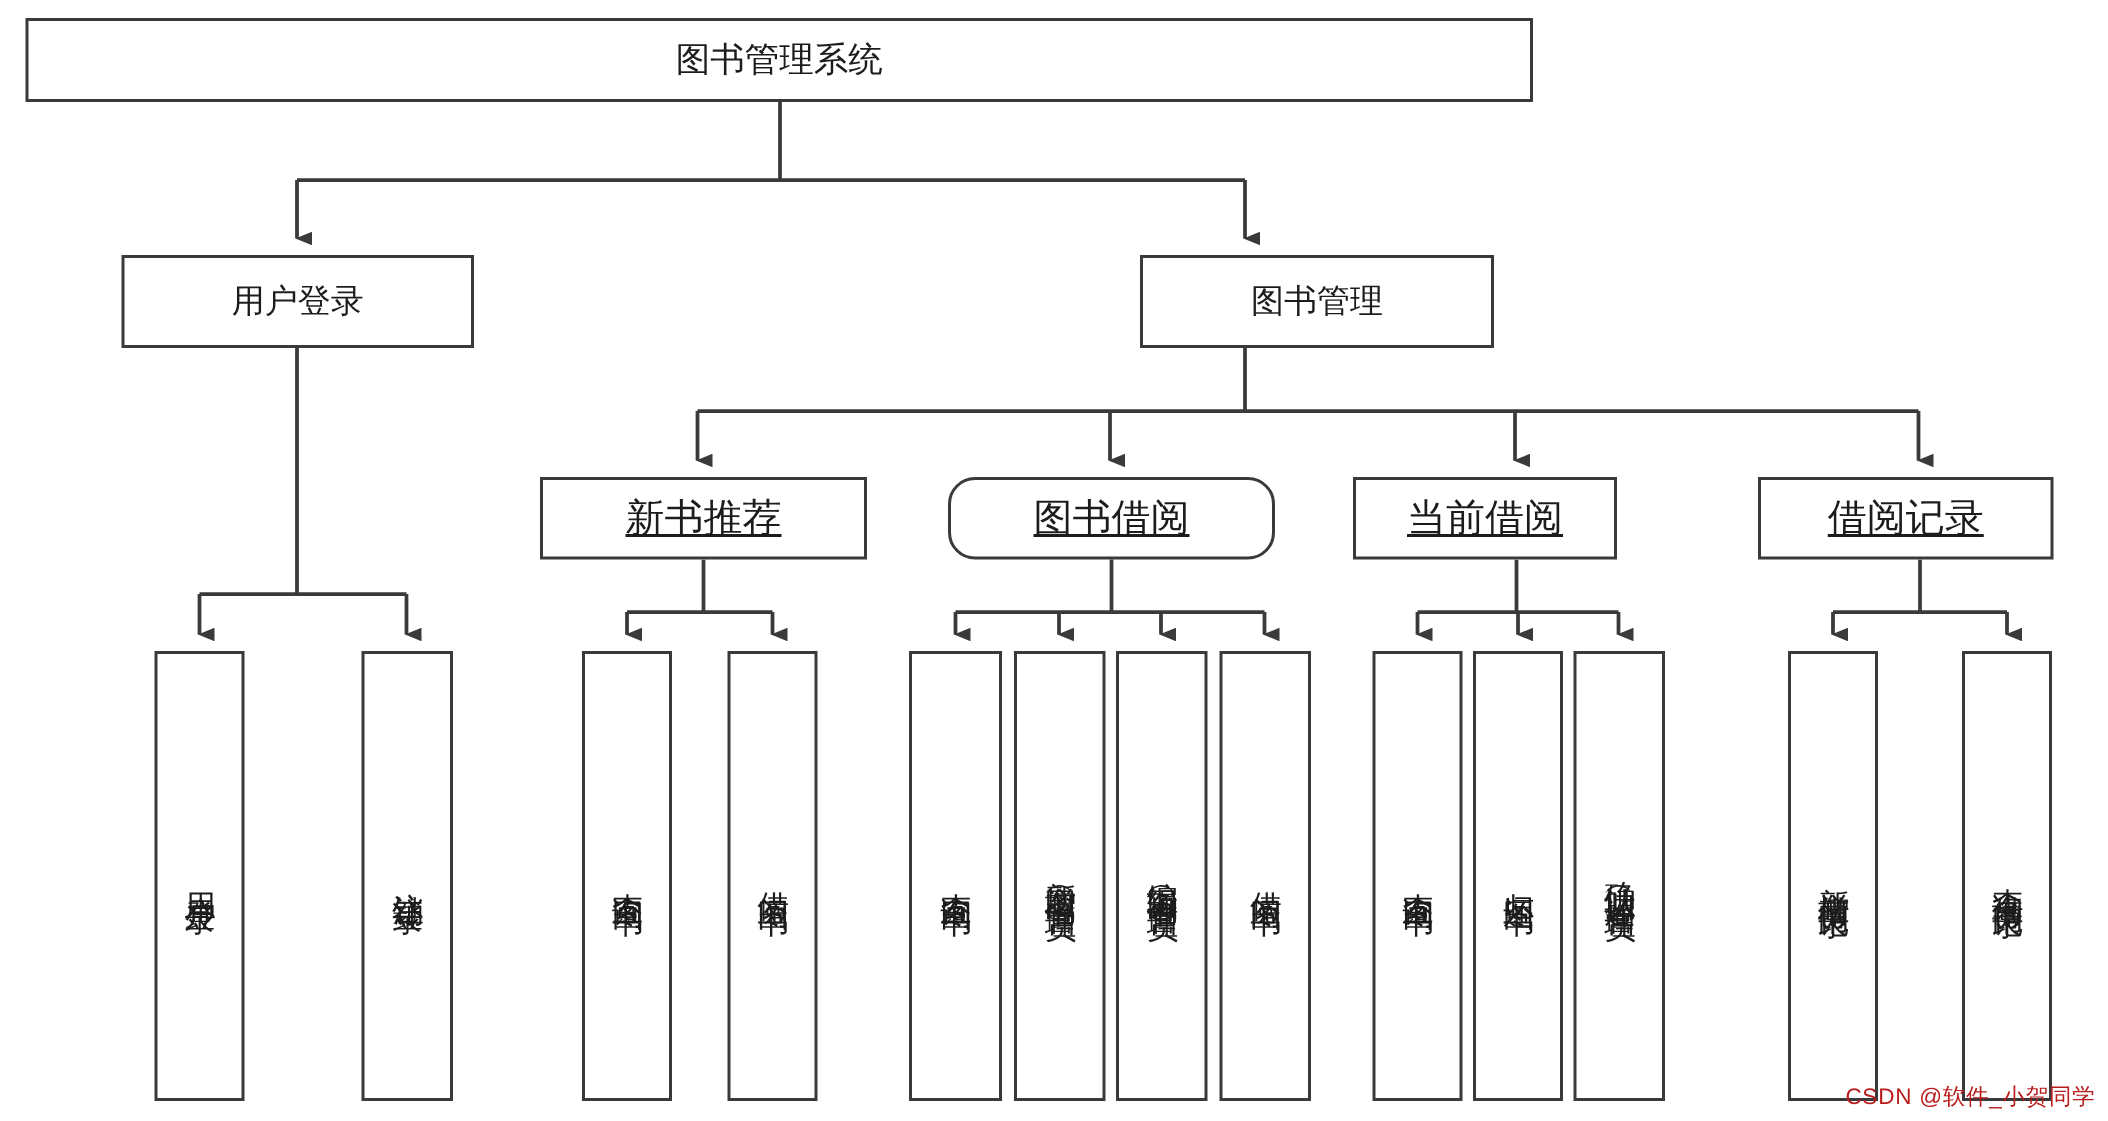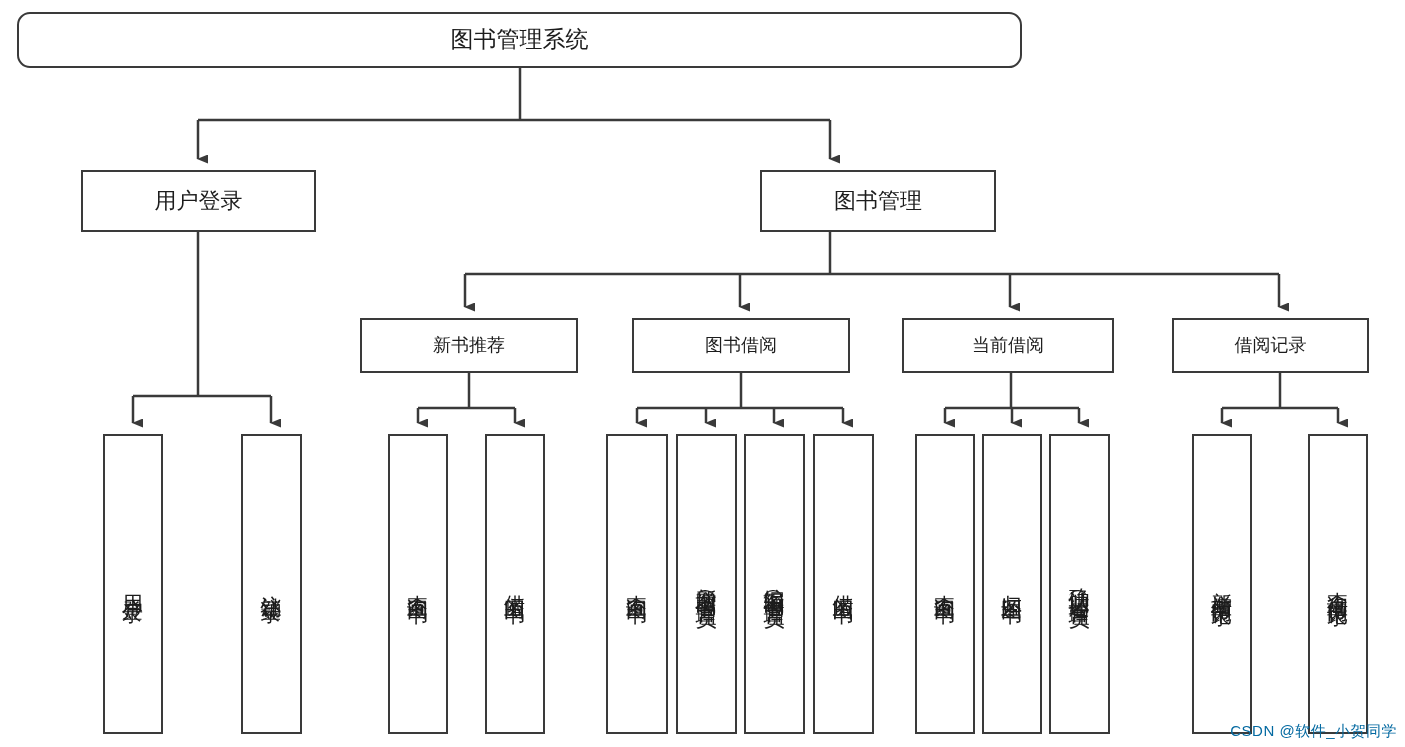--- a/index.html
+++ b/index.html
@@ -39,33 +39,33 @@
   }
   .node-label {
     color: #1c1c1c;
     font-family: "Liberation Sans", "DejaVu Sans", sans-serif;
     line-height: 1.18;
     white-space: pre;
     text-align: center;
   }
   .node-root .node-label { font-size: 23px; }
   .node-l2 .node-label   { font-size: 22px; }
-  .node-l3 .node-label   { font-size: 18px; }
+  .node-l3 .node-label   { font-size: 26px; text-decoration: underline; }
   .node-leaf .node-label {
     font-size: 21px;
     writing-mode: vertical-rl;
     text-orientation: upright;
     letter-spacing: 3px;
     line-height: 1.0;
   }
   .watermark {
     position: absolute;
     right: 8px;
     bottom: 6px;
-    color: #0369a1;
+    color: #b91c1c;
     font-size: 15px;
     font-family: "Liberation Sans", "DejaVu Sans", sans-serif;
     letter-spacing: 0.5px;
     white-space: nowrap;
     pointer-events: none;
   }
 </style>
 </head>
 <body>
 
@@ -108,36 +108,36 @@
         <line x1="1012" y1="408" x2="1012" y2="423" marker-end="url(#arrowhead)"></line>
         <line x1="1079" y1="408" x2="1079" y2="423" marker-end="url(#arrowhead)"></line>
         <line x1="1280" y1="373" x2="1280" y2="408"></line>
         <line x1="1222" y1="408" x2="1338" y2="408"></line>
         <line x1="1222" y1="408" x2="1222" y2="423" marker-end="url(#arrowhead)"></line>
         <line x1="1338" y1="408" x2="1338" y2="423" marker-end="url(#arrowhead)"></line>
       </g>
   </svg>
 
   <div id="node-layer">
-      <div class="node-box node-root" style="left: 17px; top: 12px; width: 1005px; height: 56px; border-radius: 13px;">
+      <div class="node-box node-root" style="left: 17px; top: 12px; width: 1005px; height: 56px;">
         <span class="node-label">图书管理系统</span>
       </div>
       <div class="node-box node-l2" style="left: 81px; top: 170px; width: 235px; height: 62px;">
         <span class="node-label">用户登录</span>
       </div>
       <div class="node-box node-l2" style="left: 712px; top: 170px; width: 236px; height: 62px; margin-left: 48px;">
         <span class="node-label">图书管理</span>
       </div>
       <div class="node-box node-l3" style="left: 360px; top: 318px; width: 218px; height: 55px;">
         <span class="node-label">新书推荐</span>
       </div>
-      <div class="node-box node-l3" style="left: 632px; top: 318px; width: 218px; height: 55px;">
+      <div class="node-box node-l3" style="left: 632px; top: 318px; width: 218px; height: 55px; border-radius: 18px;">
         <span class="node-label">图书借阅</span>
       </div>
-      <div class="node-box node-l3" style="left: 902px; top: 318px; width: 212px; height: 55px;">
+      <div class="node-box node-l3" style="left: 902px; top: 318px; width: 176px; height: 55px;">
         <span class="node-label">当前借阅</span>
       </div>
       <div class="node-box node-l3" style="left: 1172px; top: 318px; width: 197px; height: 55px;">
         <span class="node-label">借阅记录</span>
       </div>
       <div class="node-box node-leaf" style="left: 103px; top: 434px; width: 60px; height: 300px;">
         <span class="node-label">用户登录</span>
       </div>
       <div class="node-box node-leaf" style="left: 241px; top: 434px; width: 61px; height: 300px;">
         <span class="node-label">注销登录</span>

